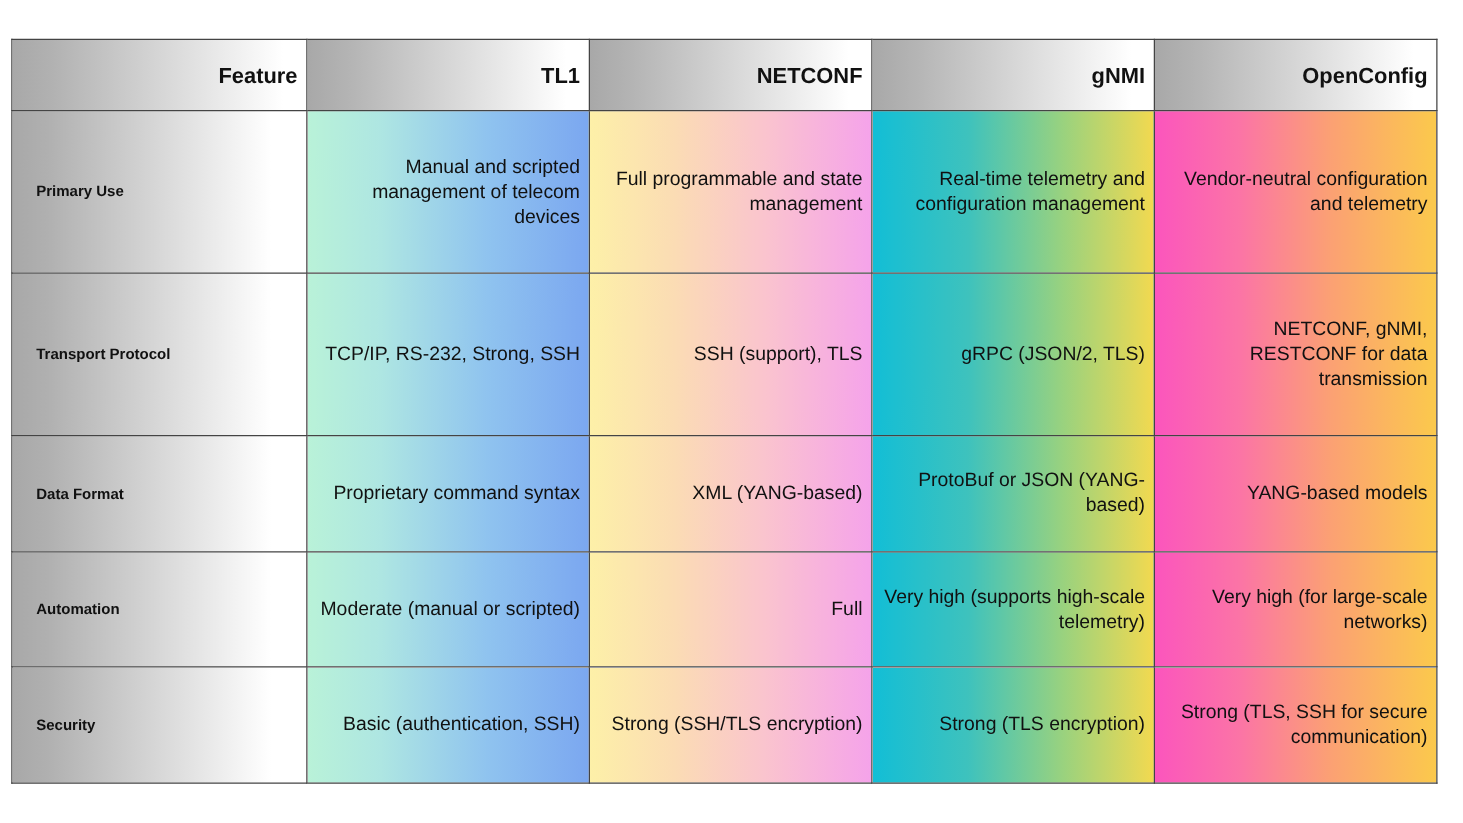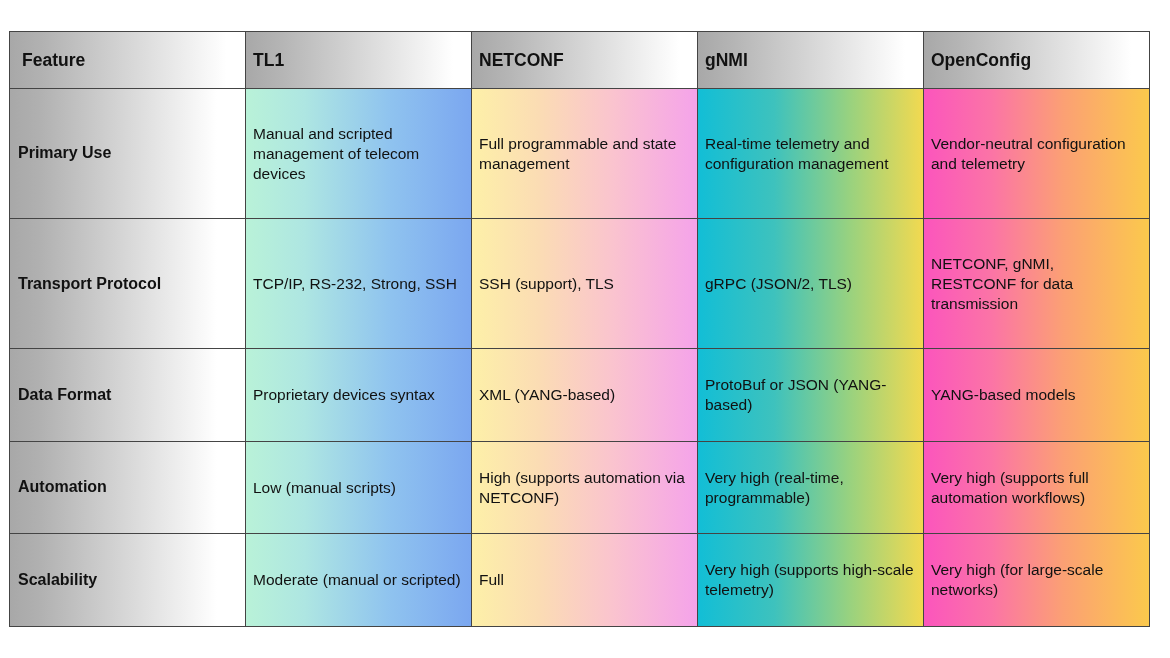--- a/index.html
+++ b/index.html
@@ -27,21 +27,21 @@
     height: 596px;
     border-collapse: collapse;
     table-layout: fixed;
     border: 1px solid #555;
   }
 
   table.compare td,
   table.compare th {
     border: 1px solid #444;
     padding: 4px 7px;
-    text-align: left;
+    text-align: right;
     vertical-align: middle;
     color: #111111;
     font-size: 15.5px;
     line-height: 1.28;
     font-weight: 400;
     background-clip: padding-box;
   }
 
   
   col.c-feature    { width: 236px; }
@@ -52,31 +52,31 @@
 
   
   table.compare thead th {
     height: 48px;
     font-weight: bold;
     font-size: 17.5px;
     color: #111;
     background-image: linear-gradient(to right, #a8a8a8 0%, #b5b5b5 16%, #ffffff 92%, #ffffff 100%);
   }
   table.compare thead th.h-feature {
-    text-align: left;
+    text-align: right;
     padding-left: 12px;
     background-image: linear-gradient(to right, #a8a8a8 0%, #b2b2b2 14%, #ffffff 92%, #ffffff 100%);
   }
 
   
   table.compare td.feature-cell {
     text-align: left;
-    padding-left: 8px;
+    padding-left: 19px;
     font-weight: bold;
-    font-size: 16px;
+    font-size: 12px;
     background-image: linear-gradient(to right, #a8a8a8 0%, #b0b0b0 12%, #ffffff 88%, #ffffff 100%);
   }
 
   
   td.col-tl1 {
     background-image: linear-gradient(to right, #b9f2d8 0%, #aee6e2 26%, #8fc3ef 64%, #7ba7f0 100%);
   }
   td.col-netconf {
     background-image: linear-gradient(to right, #fdf0a8 0%, #fbdcb4 30%, #fac4ce 62%, #f5a3ea 100%);
   }
@@ -118,34 +118,34 @@
       </tr>
       <tr>
         <td class="feature-cell">Transport Protocol</td>
         <td class="col-tl1">TCP/IP, RS-232, Strong, SSH</td>
         <td class="col-netconf">SSH (support), TLS</td>
         <td class="col-gnmi">gRPC (JSON/2, TLS)</td>
         <td class="col-openconfig">NETCONF, gNMI, RESTCONF for data transmission</td>
       </tr>
       <tr>
         <td class="feature-cell">Data Format</td>
-        <td class="col-tl1">Proprietary devices syntax</td>
+        <td class="col-tl1">Proprietary command syntax</td>
         <td class="col-netconf">XML (YANG-based)</td>
         <td class="col-gnmi">ProtoBuf or JSON (YANG-based)</td>
         <td class="col-openconfig">YANG-based models</td>
       </tr>
       <tr>
         <td class="feature-cell">Automation</td>
-        <td class="col-tl1">Low (manual scripts)</td>
-        <td class="col-netconf">High (supports automation via NETCONF)</td>
-        <td class="col-gnmi">Very high (real-time, programmable)</td>
-        <td class="col-openconfig">Very high (supports full automation workflows)</td>
-      </tr>
-      <tr>
-        <td class="feature-cell">Scalability</td>
         <td class="col-tl1">Moderate (manual or scripted)</td>
         <td class="col-netconf">Full</td>
         <td class="col-gnmi">Very high (supports high-scale telemetry)</td>
         <td class="col-openconfig">Very high (for large-scale networks)</td>
+      </tr>
+      <tr>
+        <td class="feature-cell">Security</td>
+        <td class="col-tl1">Basic (authentication, SSH)</td>
+        <td class="col-netconf">Strong (SSH/TLS encryption)</td>
+        <td class="col-gnmi">Strong (TLS encryption)</td>
+        <td class="col-openconfig">Strong (TLS, SSH for secure communication)</td>
       </tr>
     </tbody>
   </table>
 </div>
 
 </body></html>

